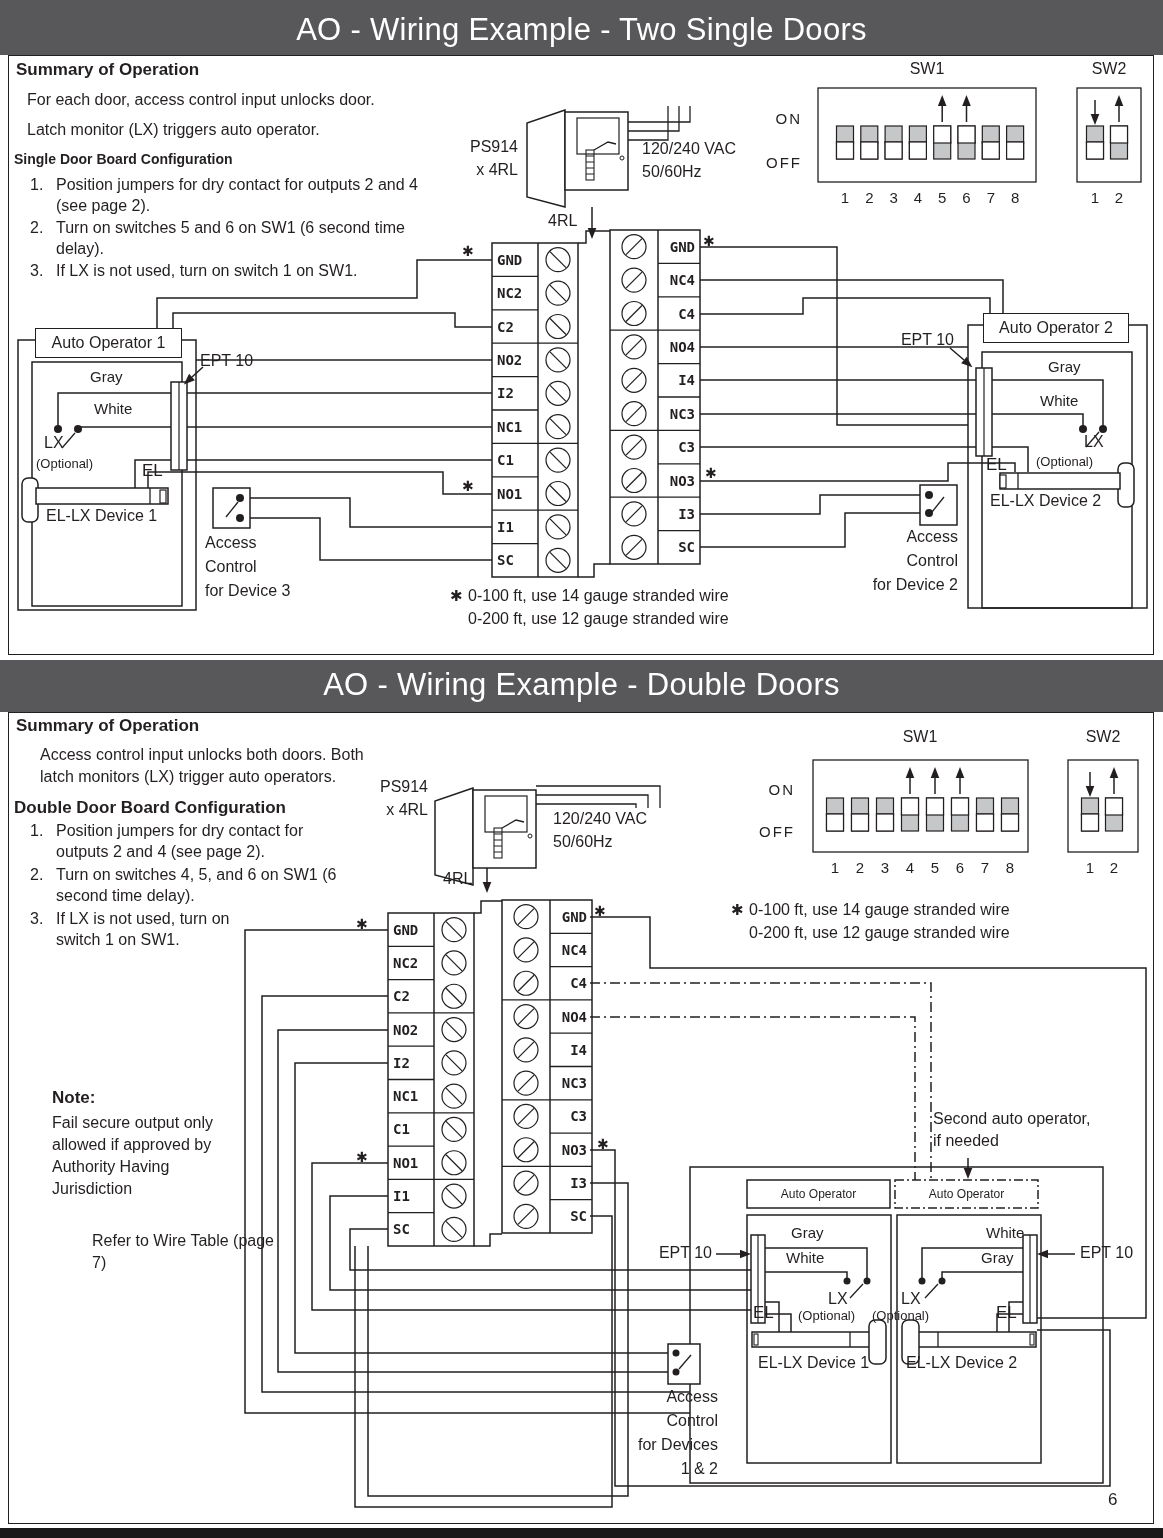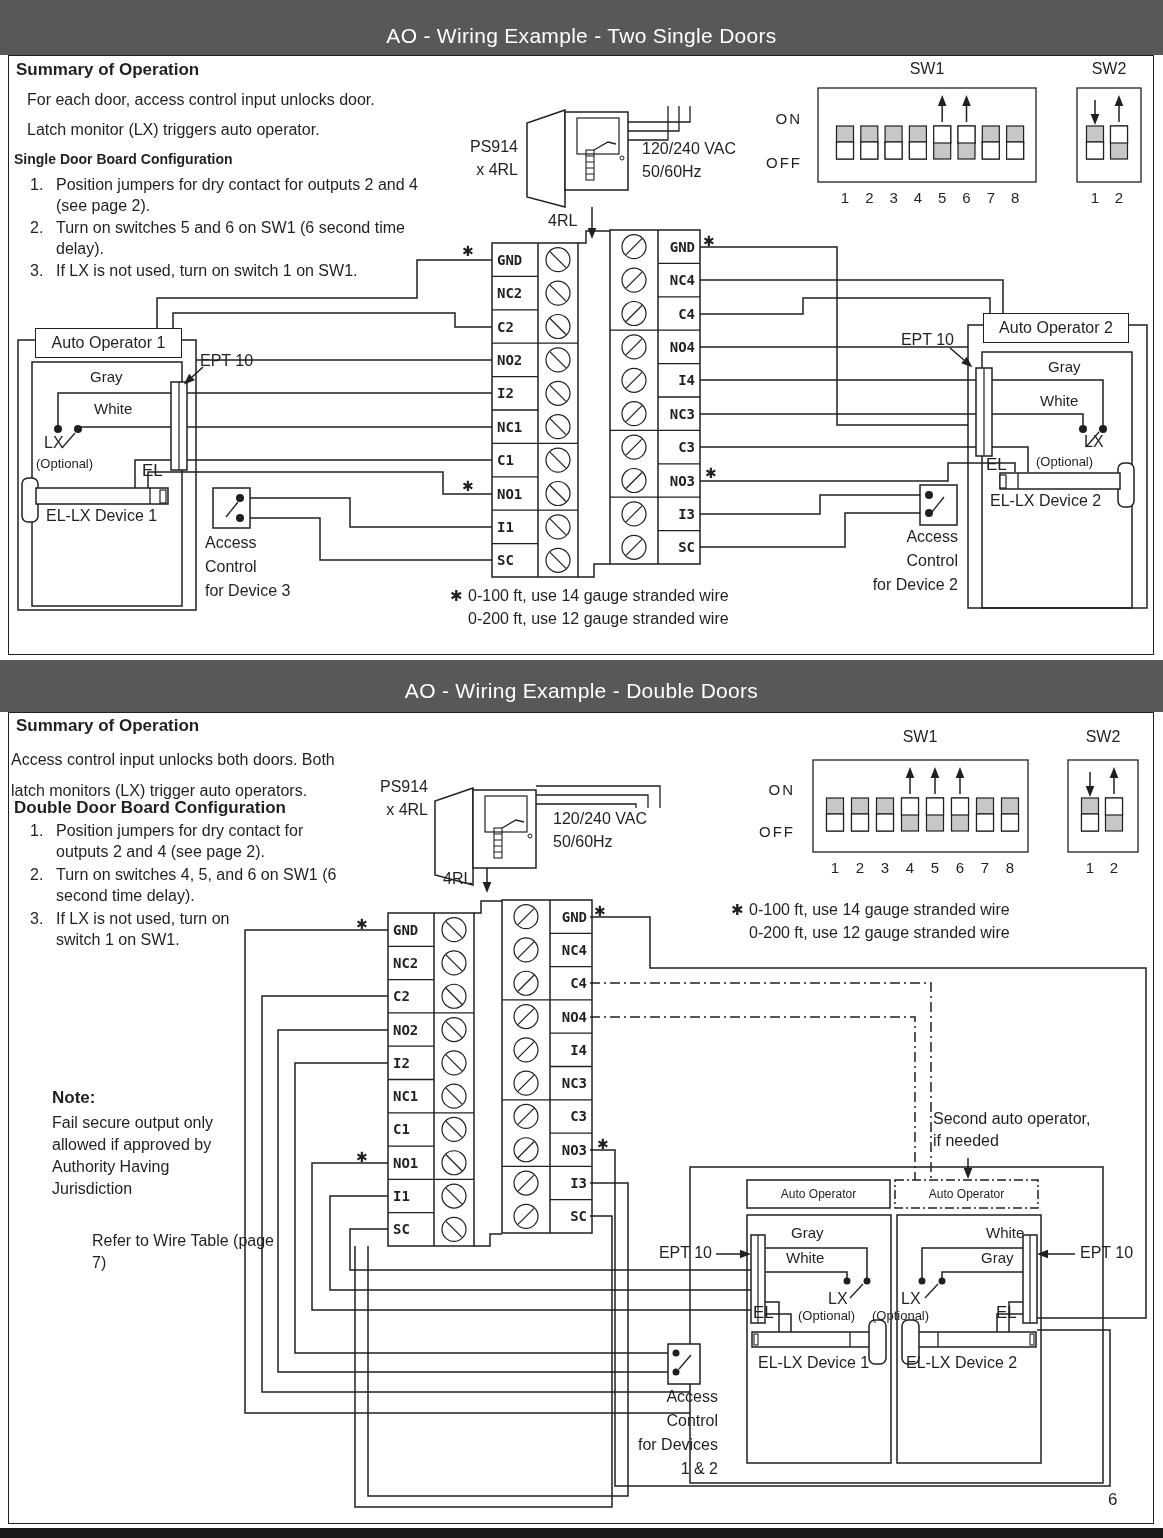--- a/index.html
+++ b/index.html
@@ -2,21 +2,21 @@
 <html><head>
 <meta charset="utf-8">
 <style>
   html,body{margin:0;padding:0;}
   body{width:1163px;height:1538px;position:relative;background:#fff;
        font-family:"Liberation Sans",sans-serif;color:#231f20;}
   .banner{position:absolute;left:0;width:1163px;background:#58585a;color:#fff;
           display:flex;justify-content:center;align-items:flex-end;box-sizing:border-box;}
   #banner1{top:0;height:55px;padding-bottom:7px;}
   #banner2{top:660px;height:52px;padding-bottom:9px;}
-  .banner .t{font-size:21px;letter-spacing:.3px;}
+  .banner .t{font-size:31px;letter-spacing:.3px;}
   .secbox{position:absolute;border:1.5px solid #231f20;z-index:0;}
   #sec1{left:8px;top:55px;width:1144px;height:598px;}
   #sec2{left:8px;top:712px;width:1144px;height:810px;}
   #footerbar{position:absolute;left:0;top:1528px;width:1163px;height:10px;background:#1a1a1a;}
   #art{position:absolute;left:0;top:0;z-index:1;}
   .lbl{position:absolute;z-index:2;font-size:16px;line-height:1.16;white-space:nowrap;}
   .lbl.wrap{white-space:normal;}
   .box-label{position:absolute;z-index:2;border:1.5px solid #231f20;background:#fff;
              display:flex;align-items:center;justify-content:center;font-size:16px;}
   .ao-text{position:absolute;z-index:2;display:flex;align-items:center;justify-content:center;font-size:12px;}
@@ -510,21 +510,21 @@
 <div class="lbl" style="left: 1036px; top: 454px; font-size: 13px;">(Optional)</div>
 <div class="lbl" style="left: 986px; top: 455px; font-size: 17px;">EL</div>
 <div class="lbl" style="left: 990px; top: 492px;">EL-LX Device 2</div>
 <div class="lbl" style="left: 205px; top: 534px;">Access</div>
 <div class="lbl" style="left: 205px; top: 558px;">Control</div>
 <div class="lbl" style="left: 205px; top: 582px;">for Device 3</div>
 <div class="lbl wrap" style="left: 828px; top: 528px; width: 130px; text-align: right;">Access</div>
 <div class="lbl wrap" style="left: 828px; top: 552px; width: 130px; text-align: right;">Control</div>
 <div class="lbl wrap" style="left: 828px; top: 576px; width: 130px; text-align: right;">for Device 2</div>
 <div class="lbl" style="left: 16px; top: 716px; font-size: 17px; font-weight: bold;">Summary of Operation</div>
-<div class="lbl wrap" style="left: 11px; top: 744px; width: 358px; line-height: 31px;">Access control input unlocks both doors. Both latch monitors (LX) trigger auto operators.</div>
+<div class="lbl wrap" style="left: 40px; top: 744px; width: 358px; line-height: 22px;">Access control input unlocks both doors. Both latch monitors (LX) trigger auto operators.</div>
 <div class="lbl" style="left: 14px; top: 798px; font-size: 17px; font-weight: bold;">Double Door Board Configuration</div>
 <div class="lst" style="left: 30px; top: 820px; width: 328px;">
     <span class="num">1.</span>
     <span style="width: 302px;">Position jumpers for dry contact for outputs 2 and 4 (see page 2).</span>
   </div>
 <div class="lst" style="left: 30px; top: 864px; width: 328px;">
     <span class="num">2.</span>
     <span style="width: 302px;">Turn on switches 4, 5, and 6 on SW1 (6 second time delay).</span>
   </div>
 <div class="lst" style="left: 30px; top: 908px; width: 241px;">

